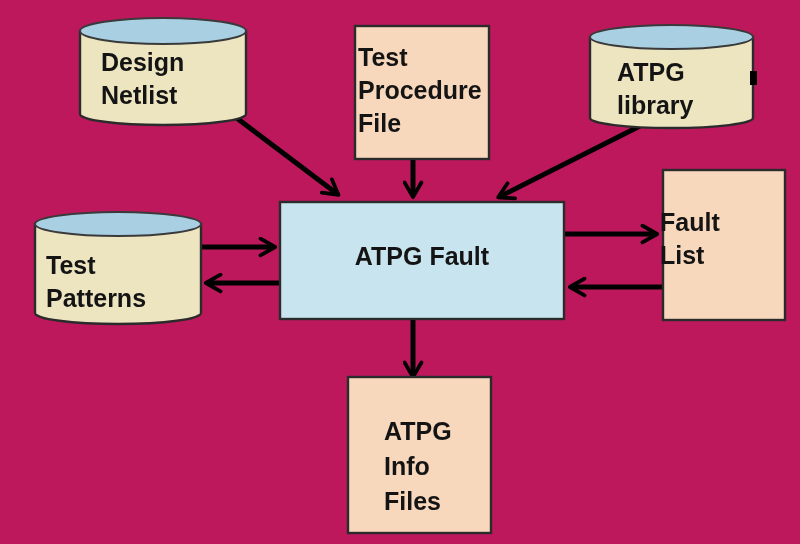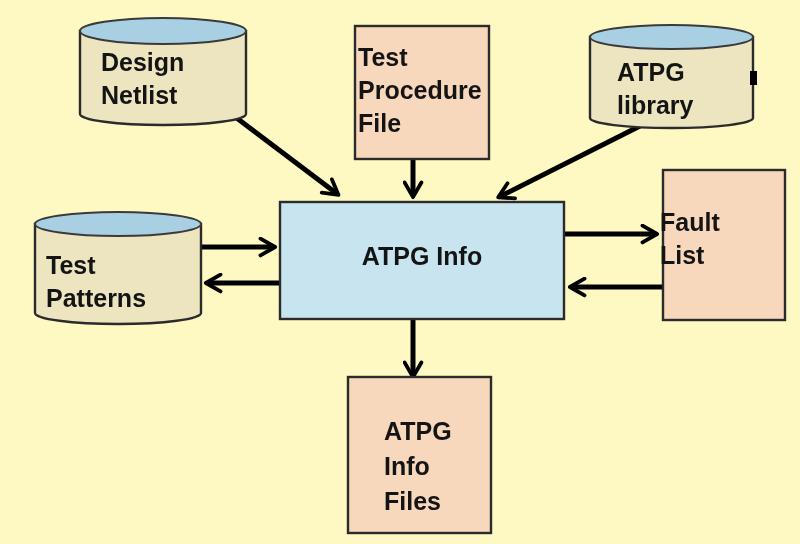--- a/index.html
+++ b/index.html
@@ -1,20 +1,20 @@
 <!DOCTYPE html>
 <html><head>
 <meta charset="utf-8">
 <style>
   html,body { margin:0; padding:0; background:#ffffff; }
   .stage {
     position: relative;
     width: 800px;
     height: 544px;
-    background: #fef9c3;
+    background: #be185d;
     font-family: "Liberation Sans", sans-serif;
     overflow: hidden;
   }
   .stage svg { position:absolute; left:0; top:0; }
   .outline   { stroke:#2b2b2b; stroke-width:2.4; }
   .thinline  { stroke:#3a3a3a; stroke-width:2;   }
   .arrow     { stroke:#000000; stroke-width:5; fill:none; }
   .label {
     position:absolute;
     font-weight:bold;
@@ -70,21 +70,21 @@
   <div class="label" style="left:358px; top:41px;">Test
 Procedure
 File</div>
 
   <div class="label" style="left:617px; top:56px;">ATPG
 library</div>
 
   <div class="label" style="left:46px; top:249px;">Test
 Patterns</div>
 
-  <div class="label center" style="left:280px; top:240px; width:284px;">ATPG Info</div>
+  <div class="label center" style="left:280px; top:240px; width:284px;">ATPG Fault</div>
 
   <div class="label" style="left:660px; top:206px;">Fault
 List</div>
 
   <div class="label tall" style="left:384px; top:414px;">ATPG
 Info
 Files</div>
 </div>
 
 </body></html>

